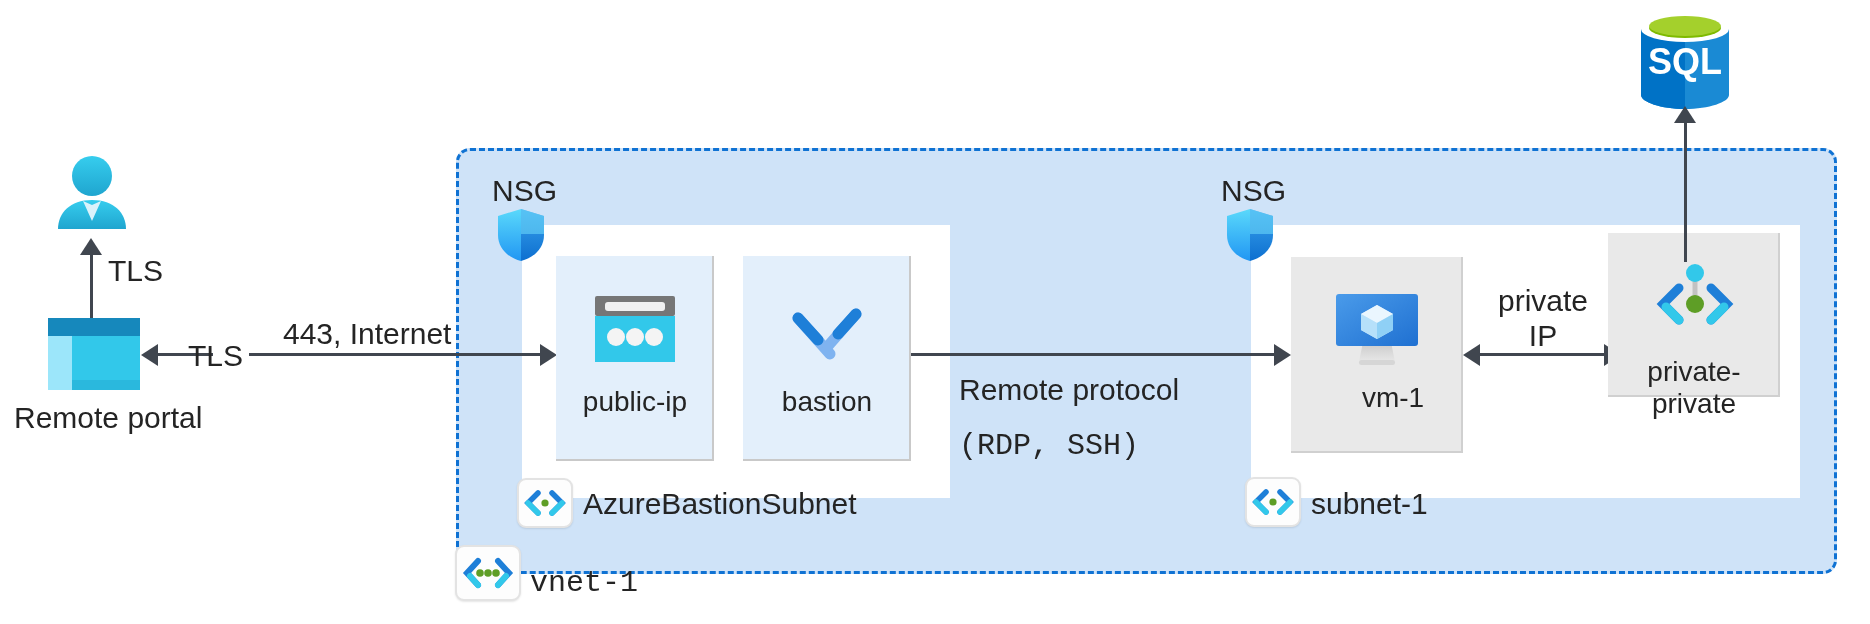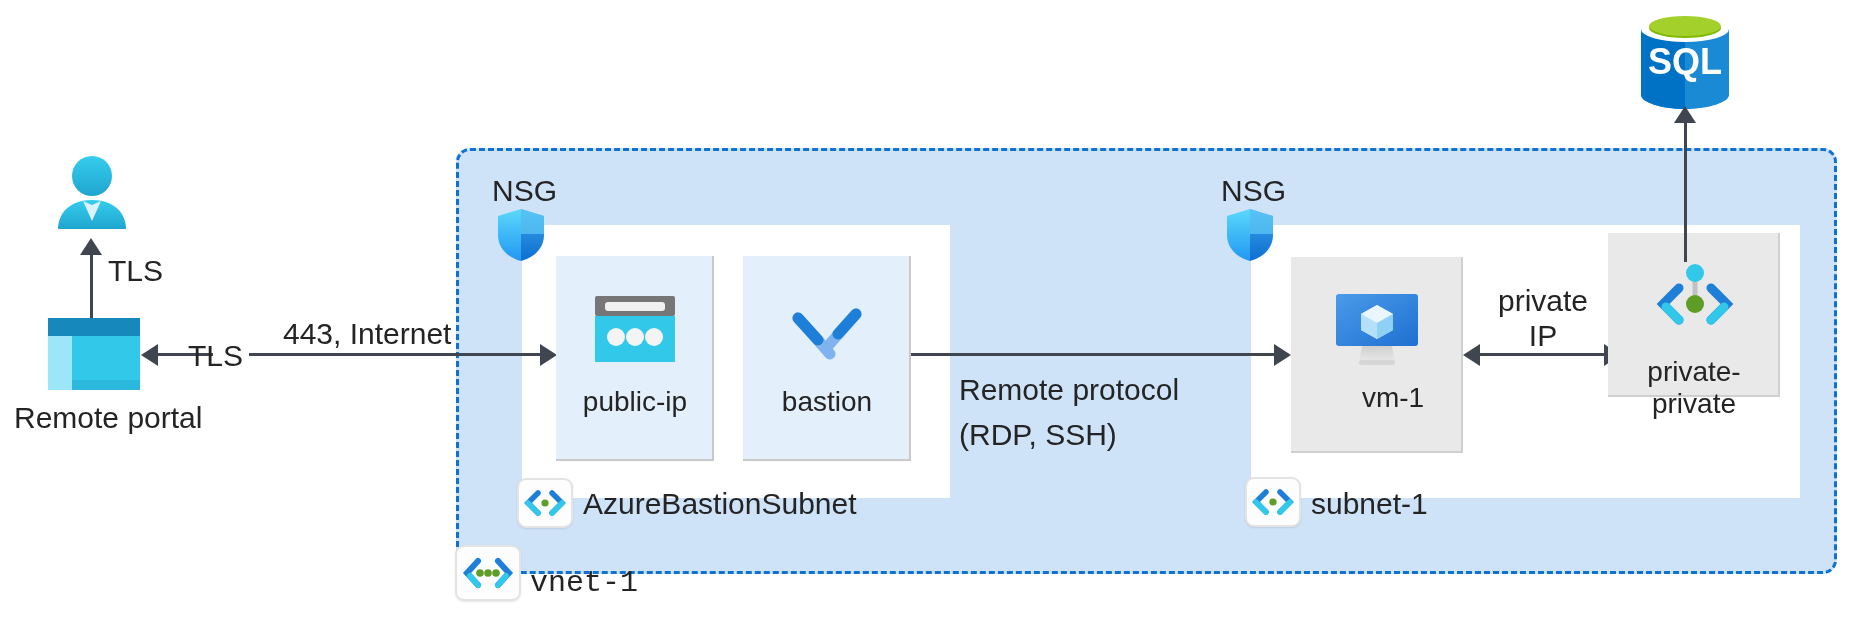--- a/index.html
+++ b/index.html
@@ -215,21 +215,21 @@
         <circle cx="40" cy="41" r="9" fill="#f4f4f4"></circle>
         <circle cx="59" cy="41" r="9" fill="#f4f4f4"></circle>
       </svg>
     </div>
     <div class="tile-label abs" style="left:0; top:130px; width:158px;">public-ip</div>
   </div>
 
   <div class="line-h" style="left:911px; top:353px; width:368px;"></div>
   <div class="arrow arrow-right" style="left:1274px; top:344px;"></div>
   <div class="lbl lbl-28 " style="left:959px; top:372px;">Remote protocol</div>
-  <div class="lbl lbl-28" style="left:959px; top:417px;">(RDP, SSH)</div>
+  <div class="lbl lbl-28" style="left:959px; top:428px;font-family:Liberation Mono, monospace;">(RDP, SSH)</div>
 
   <div class="chip" style="left:517px; top:478px; width:52px; height:46px;">
     <svg width="42" height="30" viewBox="0 0 42 30">
       <g fill="none" stroke-linecap="round" stroke-width="5.5">
         <polyline points="14,5 4,15 14,25" stroke="#1e7fd8"></polyline>
         <polyline points="28,5 38,15 28,25" stroke="#1e7fd8"></polyline>
       </g>
       <g fill="none" stroke-linecap="round" stroke-width="5.5">
         <polyline points="14,25 4,15" stroke="#32c8ea"></polyline>
         <polyline points="28,25 38,15" stroke="#32c8ea"></polyline>

